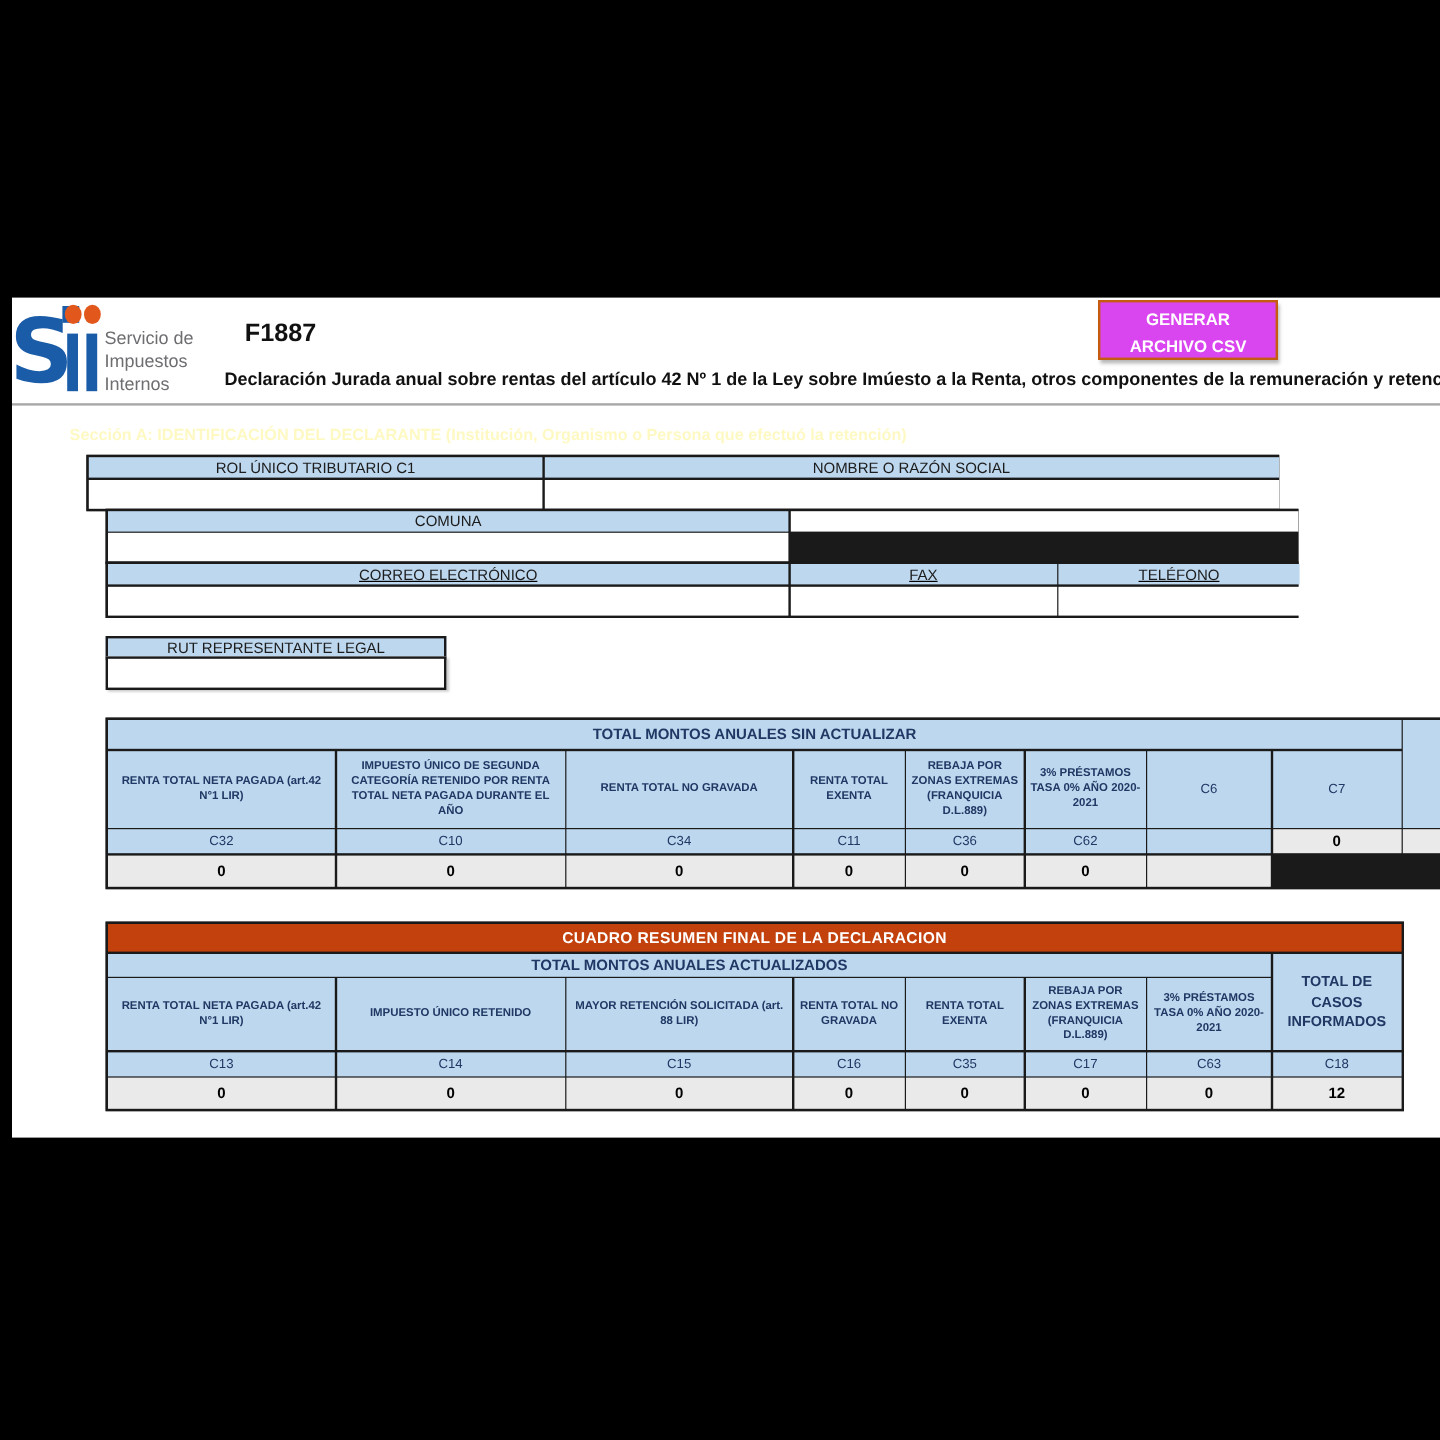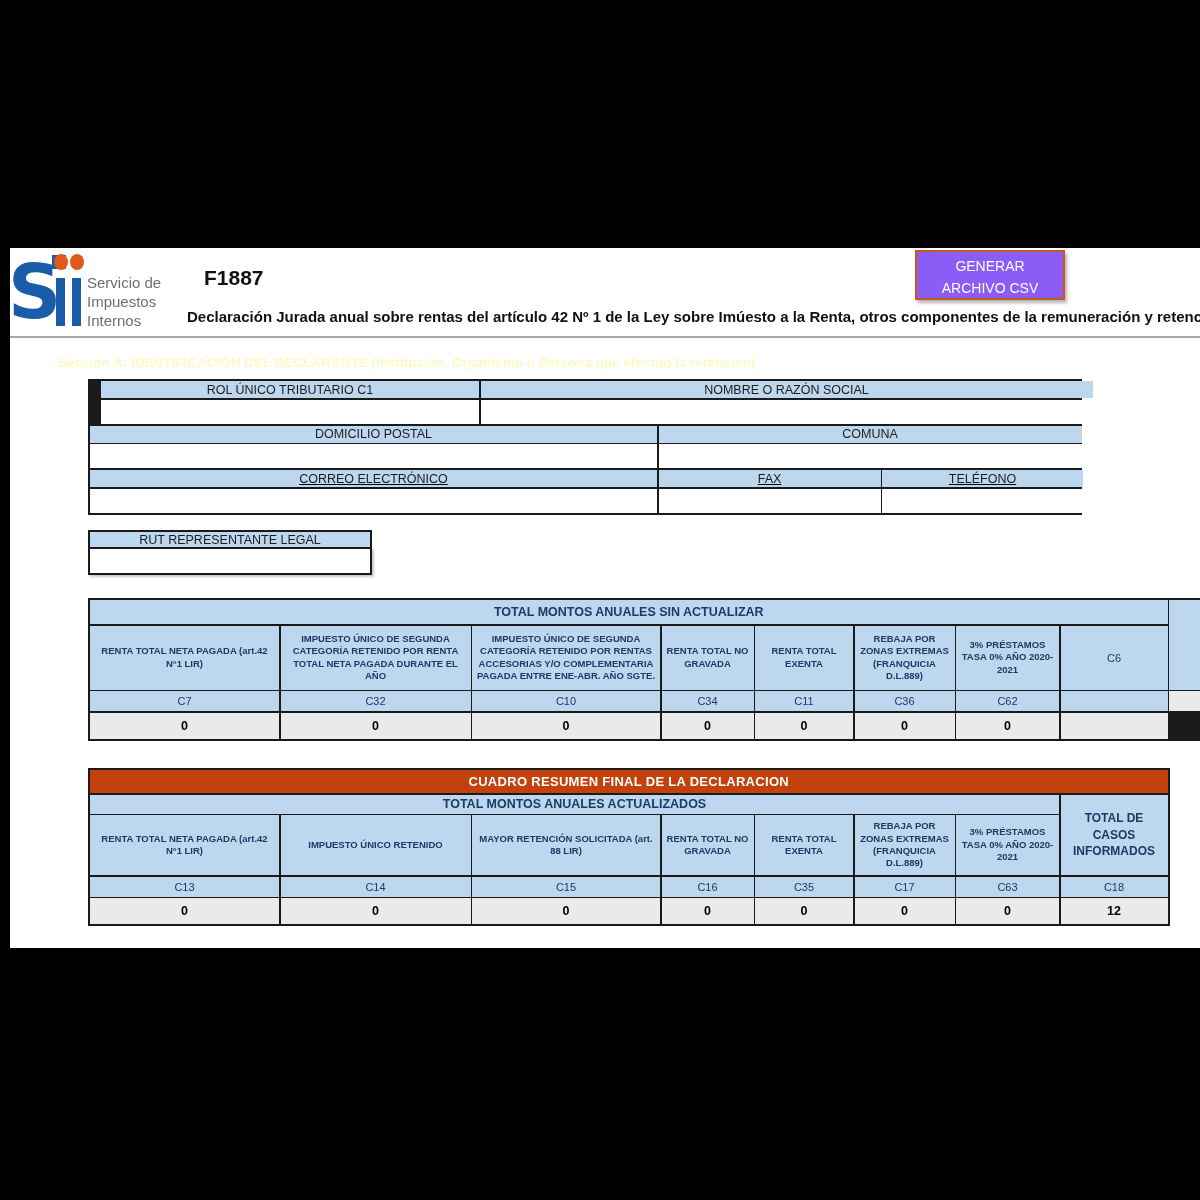--- a/index.html
+++ b/index.html
@@ -7,22 +7,22 @@
   body { font-family:"Liberation Sans", sans-serif; }
   #page { position:relative; width:1200px; height:1200px; background:#000; overflow:hidden; }
   #white-panel { position:absolute; left:10px; top:248px; width:1190px; height:700px; background:#fff; }
   .abs { position:absolute; }
 
   
   #brand-text { left:87px; top:273px; font-size:15px; line-height:19px; color:#6D6E71; }
   #form-code { left:204px; top:266px; font-size:21px; font-weight:bold; color:#111; }
   #subtitle { left:187px; top:308px; width:1013px; font-size:15px; font-weight:bold; color:#111;
               white-space:nowrap; overflow:hidden; }
-  #csv-button { left:915px; top:250px; width:150px; height:50px; background:#8b5cf6;
-                border:2px solid #C55A11; color:#fff; font-weight:normal; font-size:14px;
+  #csv-button { left:915px; top:250px; width:150px; height:50px; background:#d946ef;
+                border:2px solid #C55A11; color:#fff; font-weight:bold; font-size:14px;
                 line-height:22px; text-align:center; padding-top:3px; cursor:pointer;
                 box-shadow:2px 3px 3px rgba(90,90,90,.45); font-family:"Liberation Sans",sans-serif; }
   #divider { left:10px; top:336px; width:1190px; height:2px; background:#A8A8A8; }
   #section-a-title { left:58px; top:355px; font-size:13.5px; font-weight:bold; color:#fef9c3; }
 
   
   .tbl { display:grid; background:#1a1a1a; gap:1.5px; border:2px solid #1a1a1a; }
   .cell { background:#fff; display:flex; align-items:center; justify-content:center;
           text-align:center; overflow:hidden; }
   .hblue { background:#BDD7EE; }
@@ -30,21 +30,21 @@
   .navy  { background:#c2410c; }
   .idlabel { font-size:12.5px; color:#1c1c1c; }
   .colhdr { font-size:9.5px; font-weight:bold; color:#1F3864; line-height:1.3; padding:2px 3px; }
   .code { font-size:11px; color:#1F3864; }
   .val { font-size:12.5px; font-weight:bold; color:#000; }
   .bigtitle { font-size:12.5px; font-weight:bold; color:#1F3864; }
   .navytitle { font-size:13px; font-weight:bold; color:#fff; letter-spacing:.3px; }
   .pre { white-space:pre-line; }
 
   
-  #id-grid-1 { left:88px; top:379px; width:994px; grid-template-columns:378px 612px; grid-template-rows:17px 24px;padding-left:11px; }
+  #id-grid-1 { left:72px; top:379px; width:994px; grid-template-columns:378px 612px; grid-template-rows:17px 24px; }
   #id-grid-2 { left:88px; top:423.5px; width:994px; grid-template-columns:567px 423px; grid-template-rows:17px 24px; }
   #id-grid-3 { left:88px; top:468px; width:994px; grid-template-columns:567px 222px 201px; grid-template-rows:17px 24px;text-decoration:underline; }
 
   #rut-rep-hdr { left:88px; top:530px; width:284px; height:20px; border:2px solid #1a1a1a;
                  display:flex; align-items:center; justify-content:center; }
   #rut-rep-input { left:88px; top:547px; width:284px; height:28px; background:#fff;
                    border:2px solid #1a1a1a; box-shadow:2px 2px 2px rgba(120,120,120,.4); }
 
   
   #tbl-sin { left:88px; top:598px; grid-template-columns:189px 190px 188px 92px 98px 100px 103px 107px 115px;
@@ -86,21 +86,20 @@
   <div class="abs" id="section-a-title">Sección A: IDENTIFICACIÓN DEL DECLARANTE (Institución, Organismo o Persona que efectuó la retención)</div>
 
   <div class="abs tbl" id="id-grid-1">
     <div class="cell hblue idlabel">ROL ÚNICO TRIBUTARIO C1</div>
     <div class="cell hblue idlabel">NOMBRE O RAZÓN SOCIAL</div>
     <div class="cell"></div>
     <div class="cell"></div>
   </div>
 
   <div class="abs tbl" id="id-grid-2">
-    <div class="cell hblue idlabel">DOMICILIO POSTAL</div>
     <div class="cell hblue idlabel">COMUNA</div>
     <div class="cell"></div>
     <div class="cell"></div>
   </div>
 
   <div class="abs tbl" id="id-grid-3">
     <div class="cell hblue idlabel">CORREO ELECTRÓNICO</div>
     <div class="cell hblue idlabel">FAX</div>
     <div class="cell hblue idlabel">TELÉFONO</div>
     <div class="cell"></div>
@@ -112,21 +111,20 @@
   <div class="abs" id="rut-rep-input"></div>
 
   <div class="abs tbl" id="tbl-sin">
     <div class="cell hblue bigtitle span8">TOTAL MONTOS ANUALES SIN ACTUALIZAR</div>
     <div class="cell hblue colhdr lastcol-hdr pre">TOTAL RE
 PARA EF
 ACTUA</div>
 
     <div class="cell hblue colhdr">RENTA TOTAL NETA PAGADA (art.42 N°1 LIR)</div>
     <div class="cell hblue colhdr">IMPUESTO ÚNICO DE SEGUNDA CATEGORÍA RETENIDO POR RENTA TOTAL NETA PAGADA DURANTE EL AÑO</div>
-    <div class="cell hblue colhdr">IMPUESTO ÚNICO DE SEGUNDA CATEGORÍA RETENIDO POR RENTAS ACCESORIAS Y/O COMPLEMENTARIA PAGADA ENTRE ENE-ABR. AÑO SGTE.</div>
     <div class="cell hblue colhdr">RENTA TOTAL NO GRAVADA</div>
     <div class="cell hblue colhdr">RENTA TOTAL EXENTA</div>
     <div class="cell hblue colhdr">REBAJA POR ZONAS EXTREMAS (FRANQUICIA D.L.889)</div>
     <div class="cell hblue colhdr">3% PRÉSTAMOS TASA 0% AÑO 2020-2021</div>
 
     <div class="cell hblue code">C6</div>
     <div class="cell hblue code">C7</div>
     <div class="cell hblue code">C32</div>
     <div class="cell hblue code">C10</div>
     <div class="cell hblue code">C34</div>

